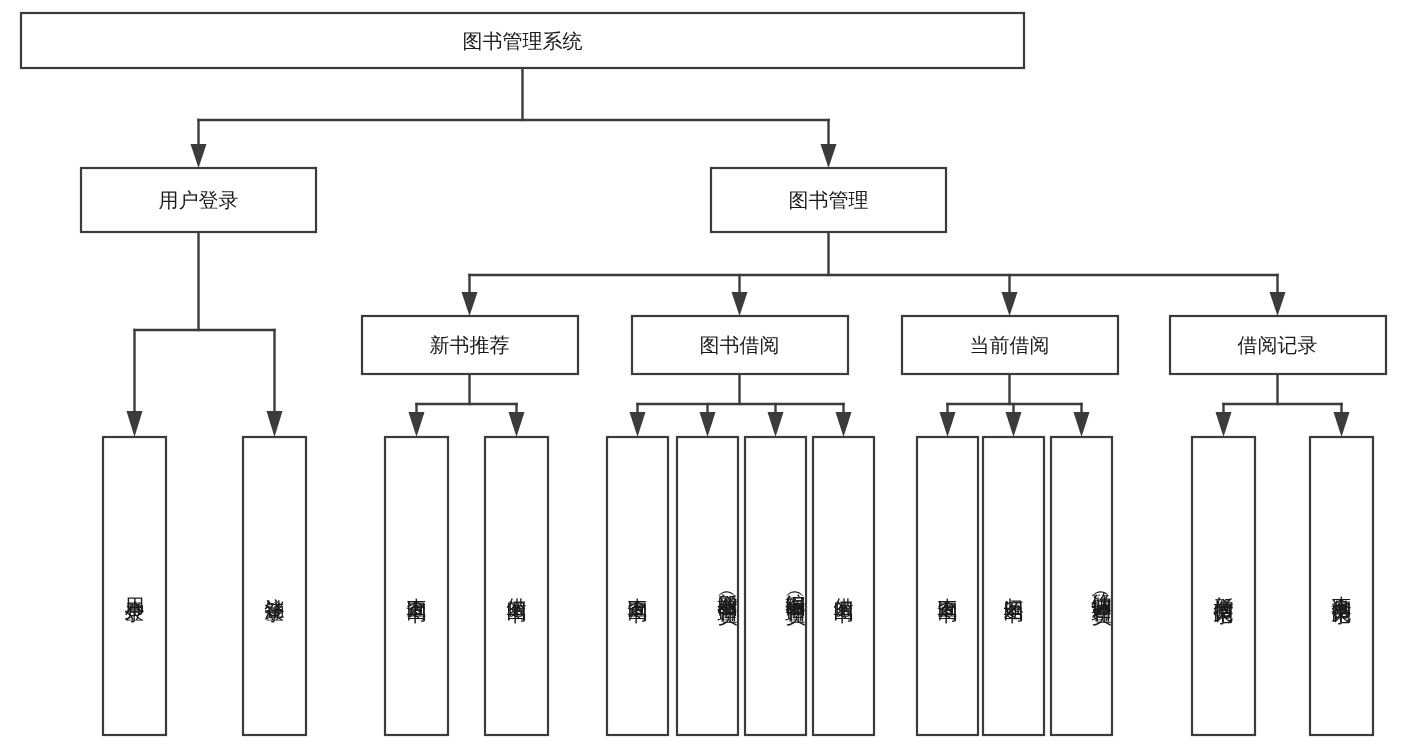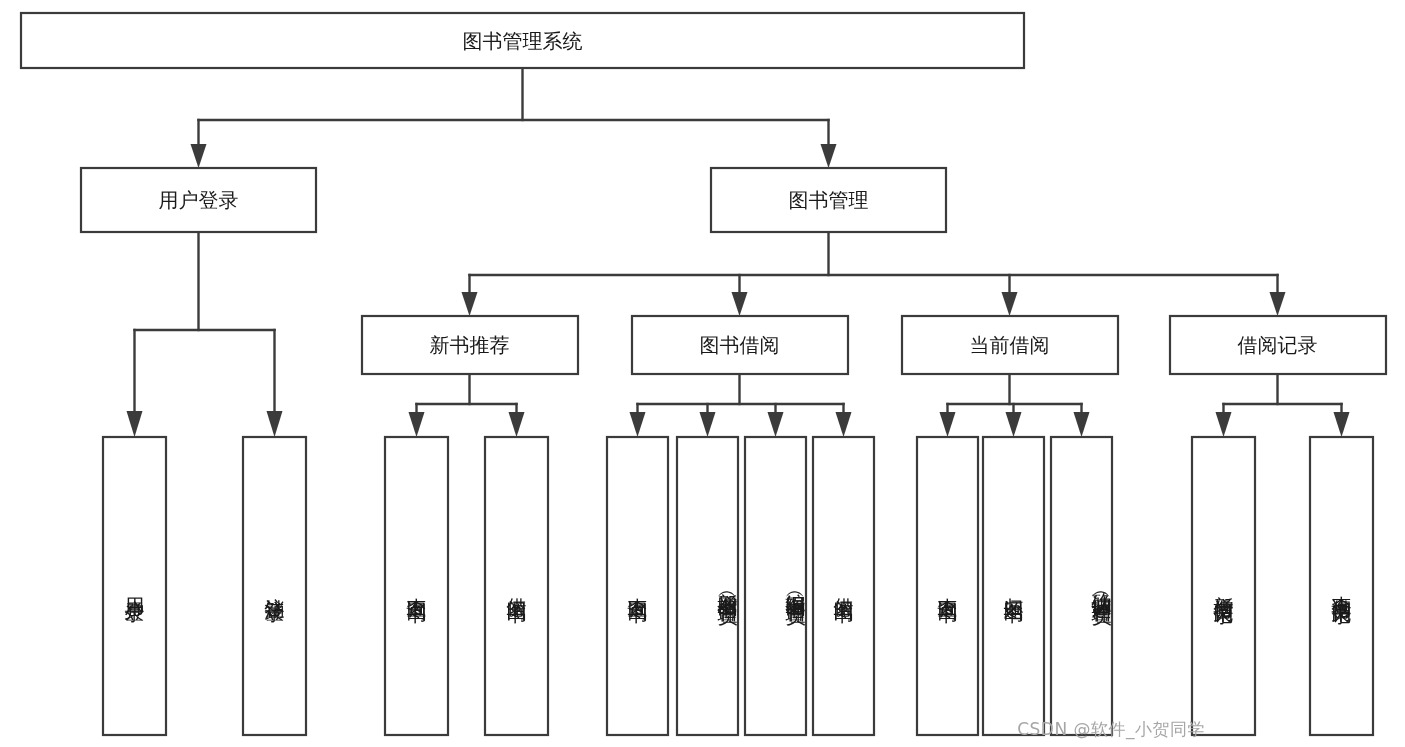--- a/index.html
+++ b/index.html
@@ -204,14 +204,13 @@
   <div class="leaf-label" style="left:607px; top:437px; width:61px; height:298px;">查询图书</div>
   <div class="leaf-label" style="left:677px; top:441px; width:61px; height:290px; align-items:flex-start;">新增图书（管理员）</div>
   <div class="leaf-label" style="left:745px; top:441px; width:61px; height:290px; align-items:flex-start;">编辑图书（管理员）</div>
   <div class="leaf-label" style="left:813px; top:437px; width:61px; height:298px;">借阅图书</div>
   <div class="leaf-label" style="left:917px; top:437px; width:61px; height:298px;">查询图书</div>
   <div class="leaf-label" style="left:983px; top:437px; width:61px; height:298px;">归还图书</div>
   <div class="leaf-label" style="left:1051px; top:441px; width:61px; height:290px; align-items:flex-start;">确认归还（管理员）</div>
   <div class="leaf-label" style="left:1192px; top:437px; width:63px; height:298px;">新增借阅记录</div>
   <div class="leaf-label" style="left:1310px; top:437px; width:63px; height:298px;">查询借阅记录</div>
 
-  <div class="watermark">CSDN @软件_小贺同学</div>
 </div>
 
 </body></html>

